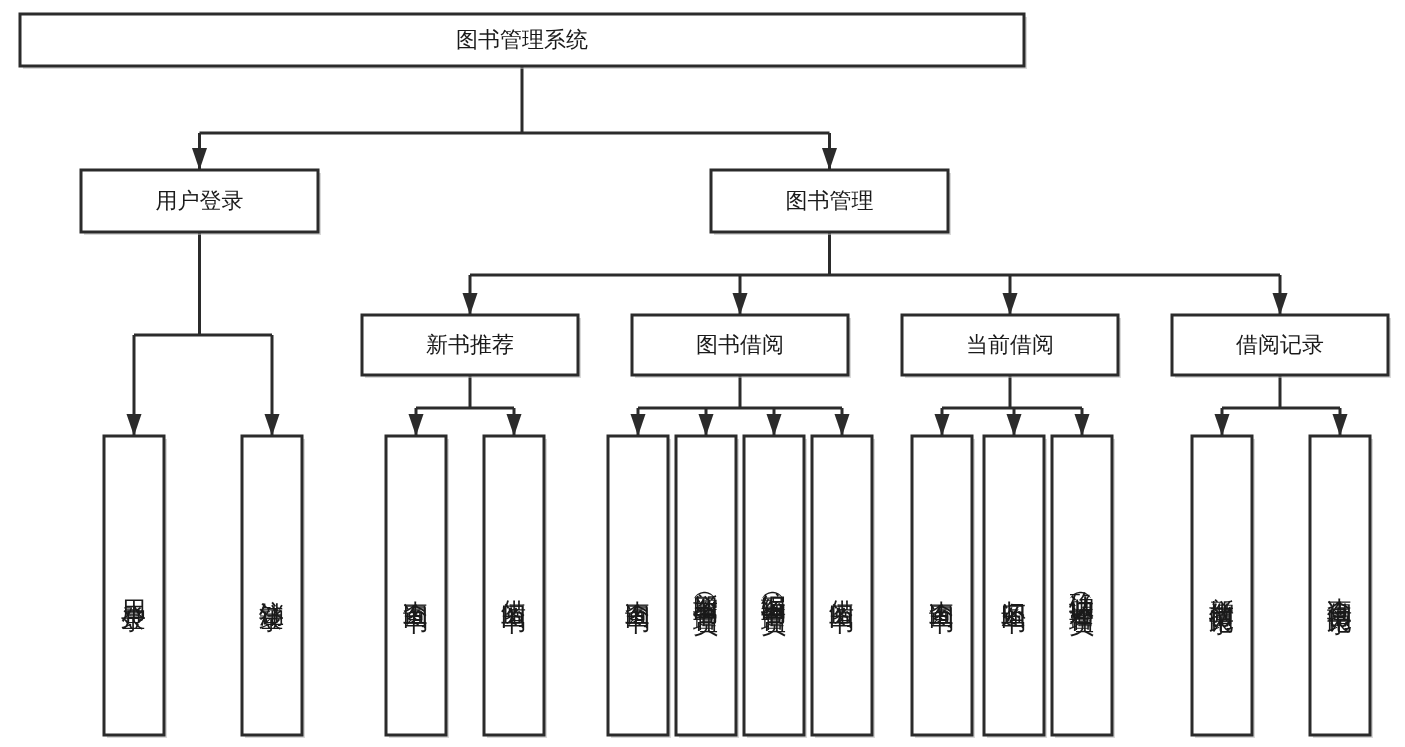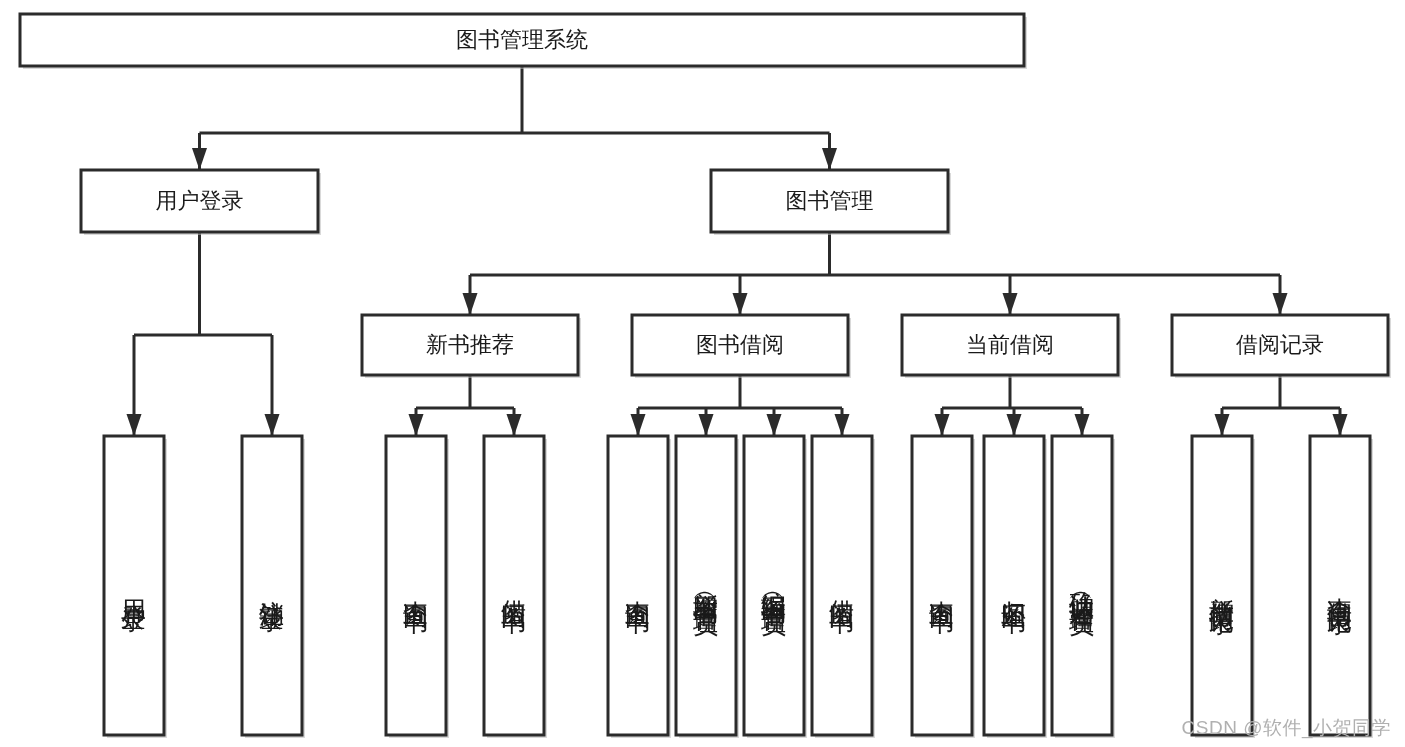--- a/index.html
+++ b/index.html
@@ -269,14 +269,13 @@
         <div class="leaf-label-wrap">
           <div class="leaf-label">新增借阅记录</div>
         </div>
       </div>
       <div class="leaf-text-cell" style="left: 1310px; top: 436px; width: 60px; height: 299px;">
         <div class="leaf-label-wrap">
           <div class="leaf-label">查询借阅记录</div>
         </div>
       </div>
     </div>
-  <div class="watermark">CSDN @软件_小贺同学</div>
 </div>
 
 </body></html>

